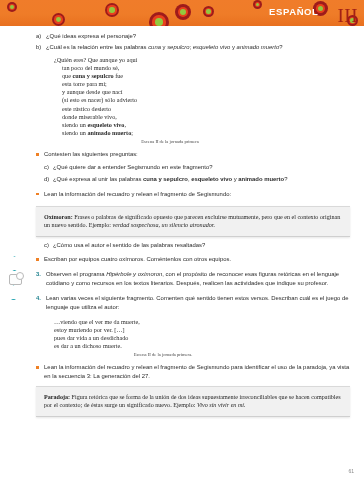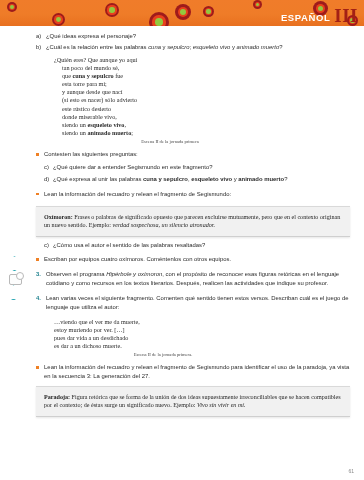--- a/index.html
+++ b/index.html
@@ -55,35 +55,35 @@
     background: #93c83e;
     width: 58%;
     height: 58%;
   }
 
   .header-title {
     position: absolute;
     right: 6px;
     bottom: 1px;
     display: flex;
-    align-items: flex-end;
-    gap: 4px;
+    align-items: flex-start;
+    gap: 19px;
   }
   .header-title .word {
     color: #ffffff;
     font-family: "Liberation Sans", sans-serif;
     font-weight: bold;
     font-size: 9.5px;
     letter-spacing: 0.6px;
     padding-bottom: 2px;
   }
   .header-title .numeral {
     color: #a32015;
     font-family: "Liberation Serif", serif;
-    font-weight: bold;
+    font-weight: normal;
     font-size: 19px;
     line-height: 19px;
     letter-spacing: 0.5px;
   }
 
   
   .content {
     position: relative;
     padding: 6px 14px 0 36px;
   }

